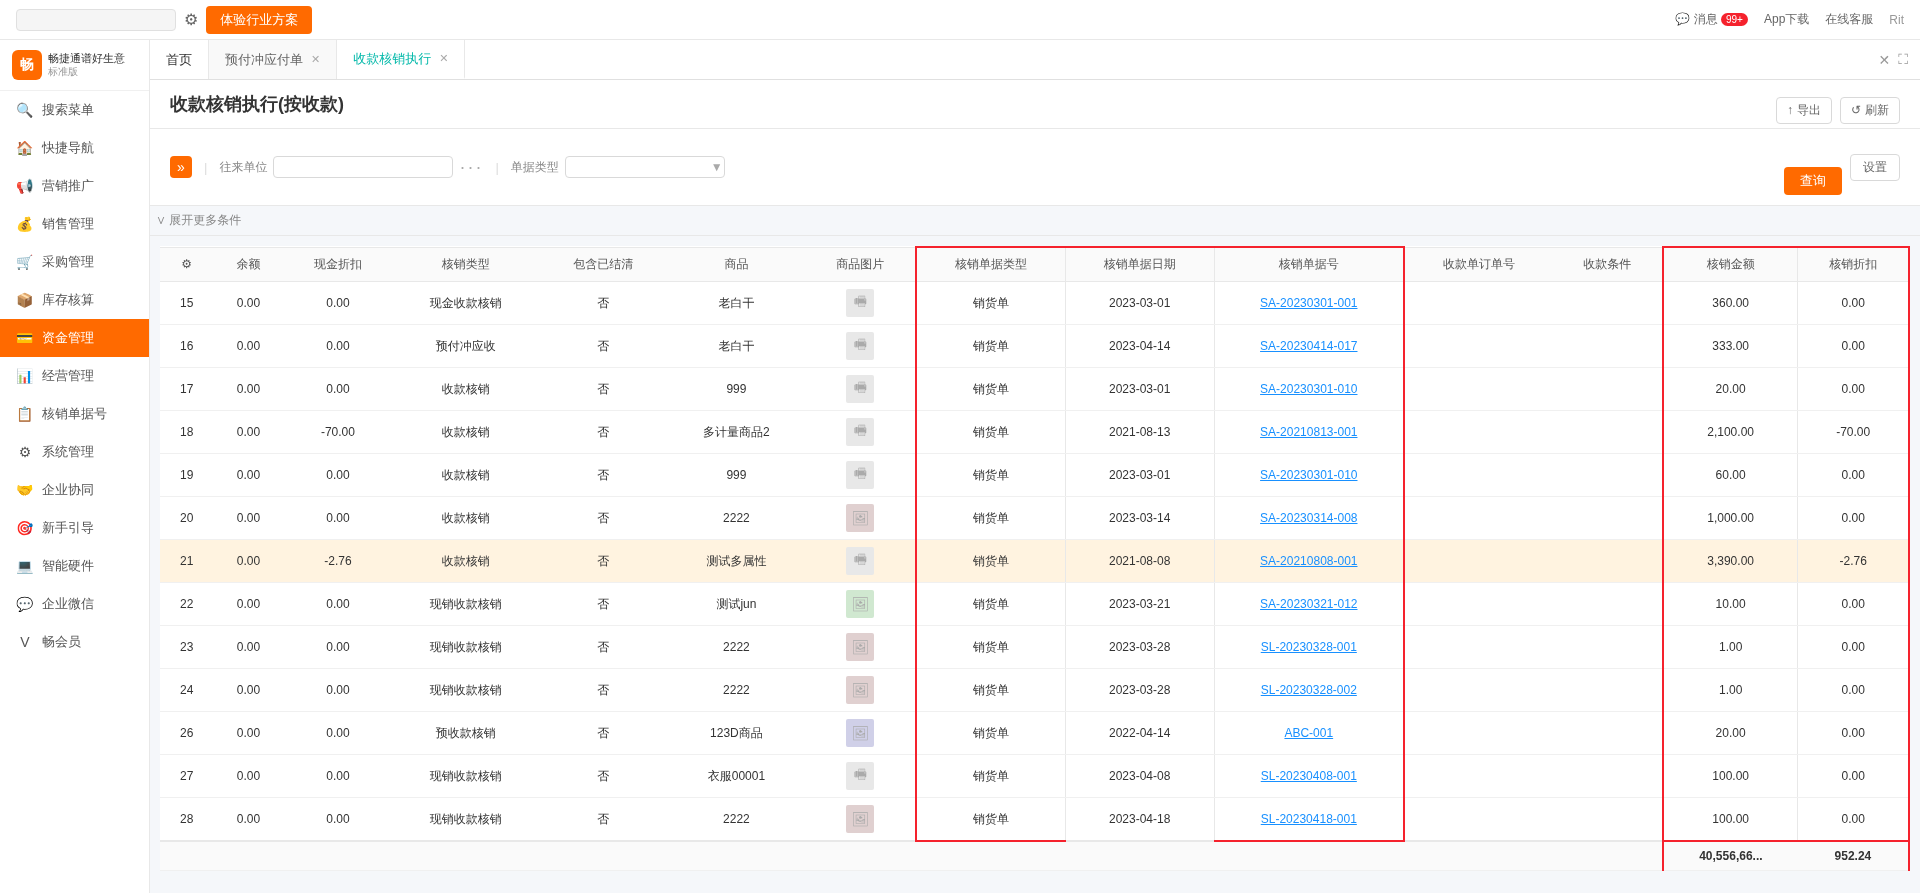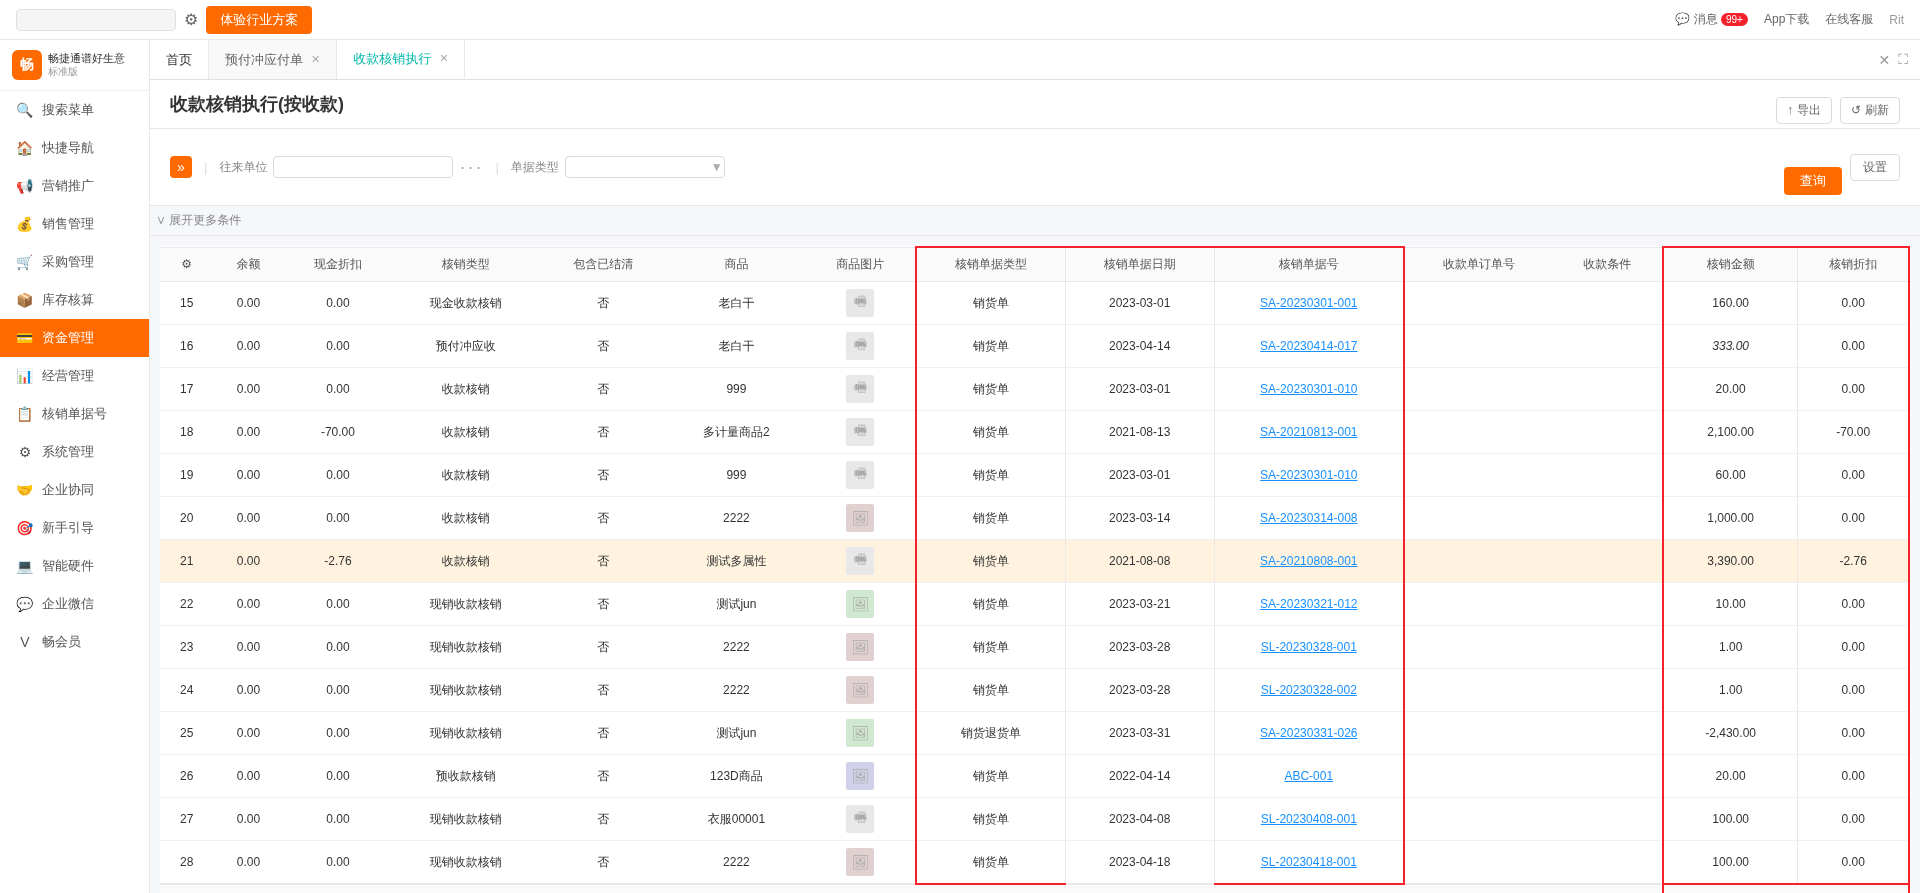--- a/index.html
+++ b/index.html
@@ -562,37 +562,37 @@
     <td class="">0.00</td>
     <td>现金收款核销</td>
     <td>否</td>
     <td>老白干</td>
     <td><div class="thumbnail">🖷</div></td>
     <td style="border-left: 2px solid #f5222d; border-right: 1px solid #e8e8e8;">销货单</td>
     <td style="border-left: 1px solid #e8e8e8; border-right: 1px solid #e8e8e8;">2023-03-01</td>
     <td style="border-right: 2px solid #f5222d;"><a class="link-text">SA-20230301-001</a></td>
     <td></td>
     <td></td>
-    <td class="" style="border-left: 2px solid #f5222d; border-right: 1px solid #e8e8e8;">160.00</td>
+    <td class="" style="border-left: 2px solid #f5222d; border-right: 1px solid #e8e8e8;">360.00</td>
     <td class="" style="border-right: 2px solid #f5222d;">0.00</td>
   </tr>
               <tr>
     <td>16</td>
     <td>0.00</td>
     <td class="">0.00</td>
     <td>预付冲应收</td>
     <td>否</td>
     <td>老白干</td>
     <td><div class="thumbnail">🖷</div></td>
     <td style="border-left: 2px solid #f5222d; border-right: 1px solid #e8e8e8;">销货单</td>
     <td style="border-left: 1px solid #e8e8e8; border-right: 1px solid #e8e8e8;">2023-04-14</td>
     <td style="border-right: 2px solid #f5222d;"><a class="link-text">SA-20230414-017</a></td>
     <td></td>
     <td></td>
-    <td class="" style="border-left: 2px solid #f5222d; border-right: 1px solid #e8e8e8; font-style: italic;">333.00</td>
+    <td class="" style="border-left: 2px solid #f5222d; border-right: 1px solid #e8e8e8;">333.00</td>
     <td class="" style="border-right: 2px solid #f5222d;">0.00</td>
   </tr>
               <tr>
     <td>17</td>
     <td>0.00</td>
     <td class="">0.00</td>
     <td>收款核销</td>
     <td>否</td>
     <td>999</td>
     <td><div class="thumbnail">🖷</div></td>
@@ -707,36 +707,20 @@
     <td>现销收款核销</td>
     <td>否</td>
     <td>2222</td>
     <td><div class="thumbnail has-img2">🖼</div></td>
     <td style="border-left: 2px solid #f5222d; border-right: 1px solid #e8e8e8;">销货单</td>
     <td style="border-left: 1px solid #e8e8e8; border-right: 1px solid #e8e8e8;">2023-03-28</td>
     <td style="border-right: 2px solid #f5222d;"><a class="link-text">SL-20230328-002</a></td>
     <td></td>
     <td></td>
     <td class="" style="border-left: 2px solid #f5222d; border-right: 1px solid #e8e8e8;">1.00</td>
-    <td class="" style="border-right: 2px solid #f5222d;">0.00</td>
-  </tr>
-              <tr>
-    <td>25</td>
-    <td>0.00</td>
-    <td class="">0.00</td>
-    <td>现销收款核销</td>
-    <td>否</td>
-    <td>测试jun</td>
-    <td><div class="thumbnail has-img">🖼</div></td>
-    <td style="border-left: 2px solid #f5222d; border-right: 1px solid #e8e8e8;">销货退货单</td>
-    <td style="border-left: 1px solid #e8e8e8; border-right: 1px solid #e8e8e8;">2023-03-31</td>
-    <td style="border-right: 2px solid #f5222d;"><a class="link-text">SA-20230331-026</a></td>
-    <td></td>
-    <td></td>
-    <td class="text-red" style="border-left: 2px solid #f5222d; border-right: 1px solid #e8e8e8;">-2,430.00</td>
     <td class="" style="border-right: 2px solid #f5222d;">0.00</td>
   </tr>
               <tr>
     <td>26</td>
     <td>0.00</td>
     <td class="">0.00</td>
     <td>预收款核销</td>
     <td>否</td>
     <td>123D商品</td>
     <td><div class="thumbnail" style="background:#d0d0e8">🖼</div></td>

